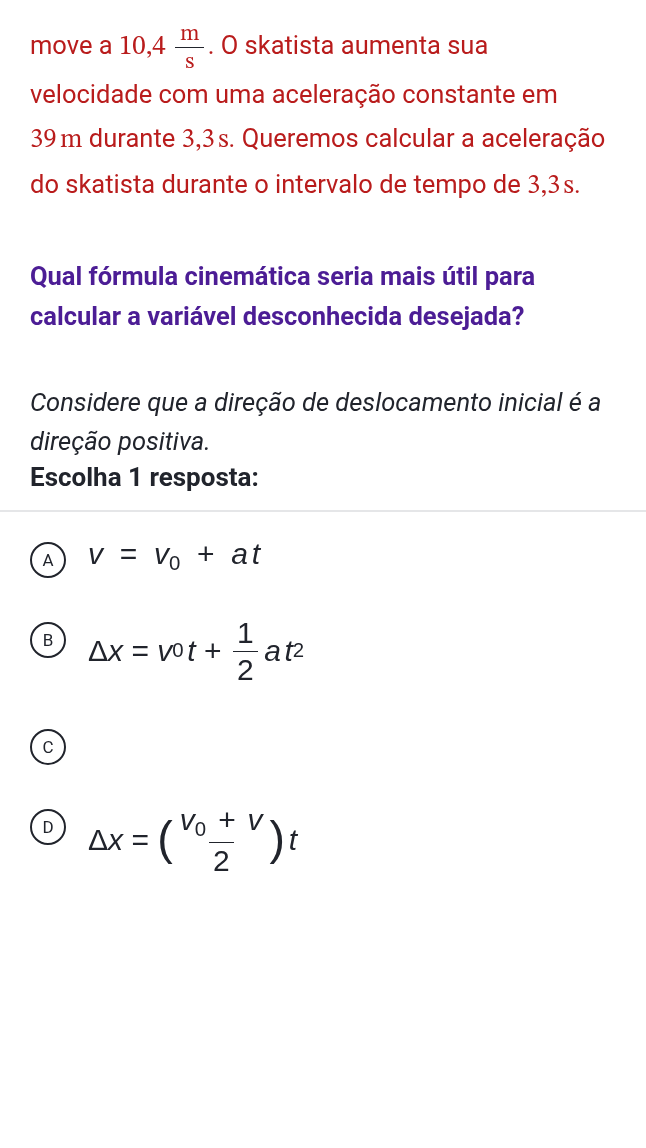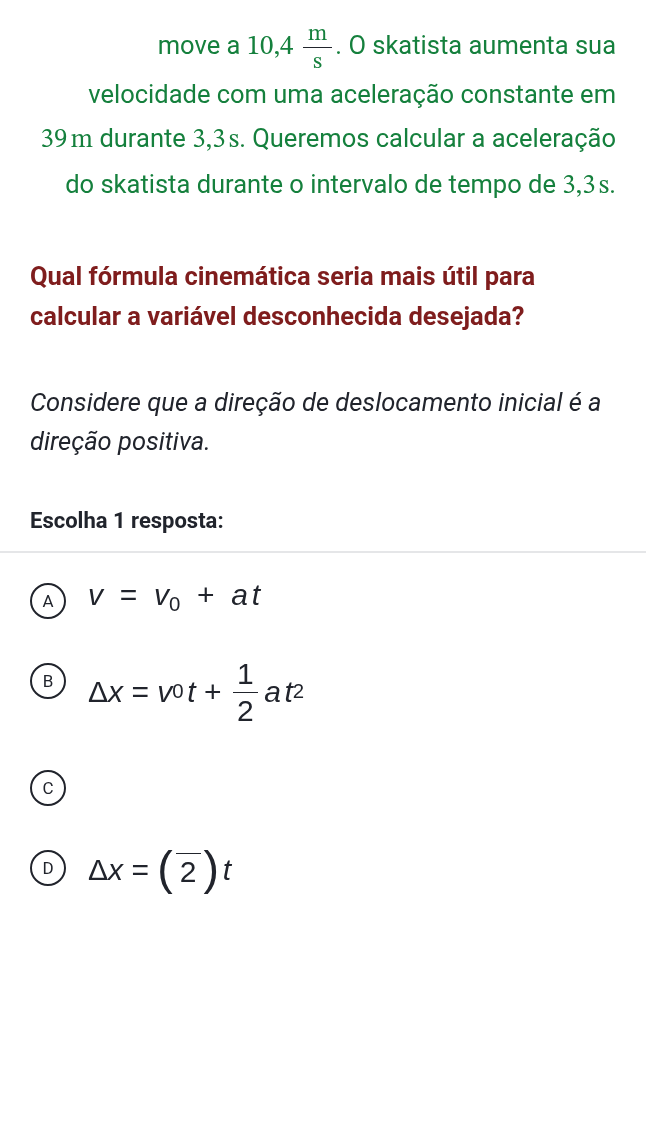--- a/index.html
+++ b/index.html
@@ -1,21 +1,21 @@
 <!DOCTYPE html>
 <html><head>
 <meta charset="utf-8">
 <style>
   * { box-sizing: border-box; margin: 0; padding: 0; }
   html, body { width: 646px; background: #fff; font-family: -apple-system, BlinkMacSystemFont, "Segoe UI", Roboto, "Helvetica Neue", Arial, sans-serif; color: #21242c; }
   .page { padding: 22px 30px 0 30px; }
-  .problem-text { font-size: 25.5px; line-height: 1.72; color: #15803d; margin-bottom: 46px; text-align: right; }
-  .question-text { font-size: 25.5px; line-height: 1.58; font-weight: 700; color: #7f1d1d; margin-bottom: 46px; }
-  .hint-text { font-size: 25.5px; line-height: 1.55; font-style: italic; color: #21242c; margin-bottom: 46px; }
-  .choose-text { font-size: 22px; font-weight: 700; color: #21242c; margin-bottom: 18px; }
+  .problem-text { font-size: 25.5px; line-height: 1.72; color: #b91c1c; margin-bottom: 46px; }
+  .question-text { font-size: 25.5px; line-height: 1.58; font-weight: 700; color: #4c1d95; margin-bottom: 46px; }
+  .hint-text { font-size: 25.5px; line-height: 1.55; font-style: italic; color: #21242c; }
+  .choose-text { font-size: 26px; font-weight: 700; color: #21242c; margin-bottom: 18px; }
   .divider { border: none; border-top: 2px solid #e5e6e8; margin: 0 -30px 0 -30px; }
   .choices { padding-top: 26px; }
   .choice { display: flex; align-items: flex-start; gap: 22px; margin-bottom: 40px; cursor: pointer; }
   .radio { flex: 0 0 auto; width: 36px; height: 36px; border: 2px solid #21242c; border-radius: 50%; display: flex; align-items: center; justify-content: center; font-size: 17px; font-weight: 400; color: #21242c; margin-top: 4px; }
   .formula { font-family: Liberation Sans, sans-serif; font-size: 30px; line-height: 1.05; }
   .formula .it { font-style: italic; }
   .sub { font-size: 0.68em; vertical-align: -0.28em; font-style: normal; }
   .sup { font-size: 0.68em; vertical-align: 0.55em; font-style: normal; }
   .minispace { display:inline-block; width: 0.12em; }
   .midspace { display:inline-block; width: 0.28em; }
@@ -109,20 +109,25 @@
           <span>D</span>
         </div>
       <div class="formula formula-block">
         <span>Δ</span>
           <span class="it">x</span>
         <span class="midspace"></span>
           <span>=</span>
           <span class="midspace"></span>
         <span class="bigparen">(</span>
         <span class="dfrac">
+          <span class="dnum">
+            <span class="it">v</span><span class="sub">0</span>
+            <span class="minispace"></span><span>+</span><span class="minispace"></span>
+            <span class="it">v</span>
+          </span>
           <span class="dden">2</span>
         </span>
         <span class="bigparen">)</span>
           <span class="minispace"></span>
           <span class="it">t</span>
       </div>
     </div>
 
   </div>
 </div>

